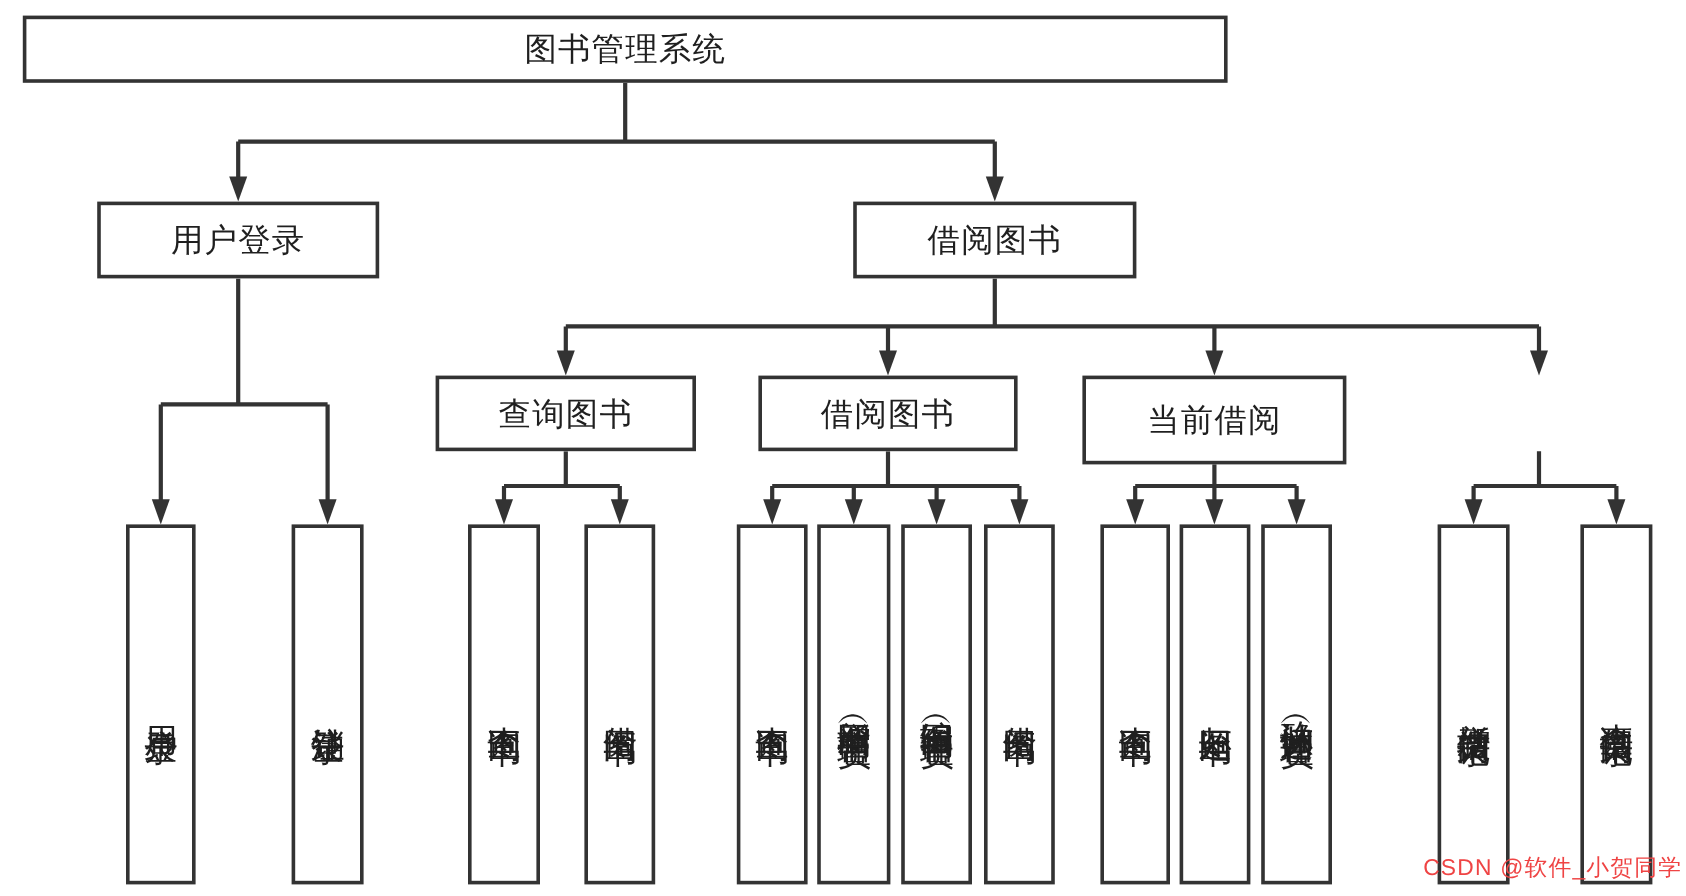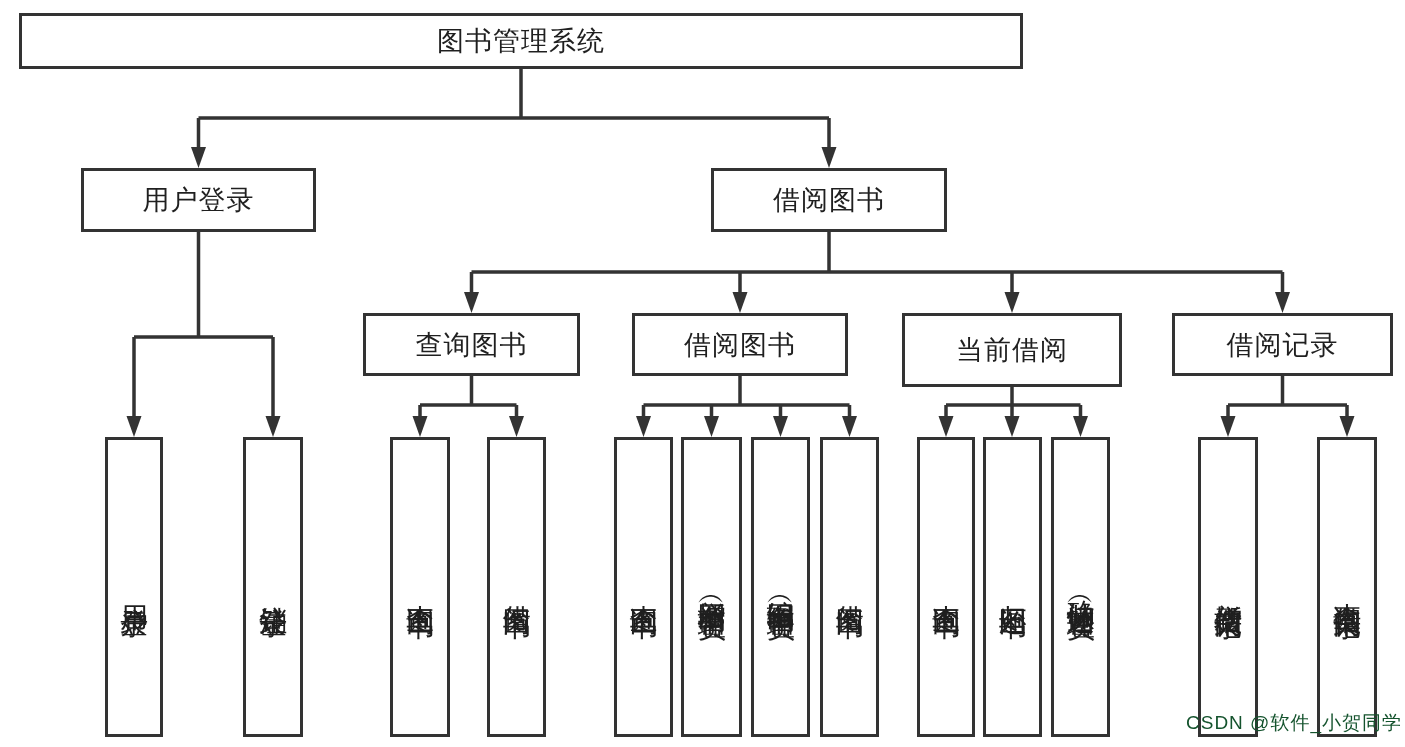--- a/index.html
+++ b/index.html
@@ -43,21 +43,21 @@
     writing-mode: vertical-rl;
     line-height: 1.05;
     letter-spacing: 2px;
     white-space: nowrap;
   }
   .watermark {
     position: absolute;
     left: 1186px;
     top: 710px;
     font-size: 19px;
-    color: #14532d;
+    color: #ef4444;
     letter-spacing: 1px;
     white-space: nowrap;
     z-index: 5;
   }
 </style>
 </head>
 <body>
 
 <div class="canvas">
 
@@ -124,23 +124,20 @@
 
   <div class="node h-node" style="left:363px; top:313px; width:217px; height:63px;">
     <span class="lbl">查询图书</span>
   </div>
   <div class="node h-node" style="left:632px; top:313px; width:216px; height:63px;">
     <span class="lbl">借阅图书</span>
   </div>
   <div class="node h-node" style="left:902px; top:313px; width:220px; height:74px;">
     <span class="lbl">当前借阅</span>
   </div>
-  <div class="node h-node" style="left:1172px; top:313px; width:221px; height:63px;">
-    <span class="lbl">借阅记录</span>
-  </div>
 
   <div class="node v-node" style="left:105px; top:437px; width:58px; height:300px;">
     <span class="lbl">用户登录</span>
   </div>
   <div class="node v-node" style="left:243px; top:437px; width:60px; height:300px;">
     <span class="lbl">注销登录</span>
   </div>
   <div class="node v-node" style="left:390px; top:437px; width:60px; height:300px;">
     <span class="lbl">查询图书</span>
   </div>

